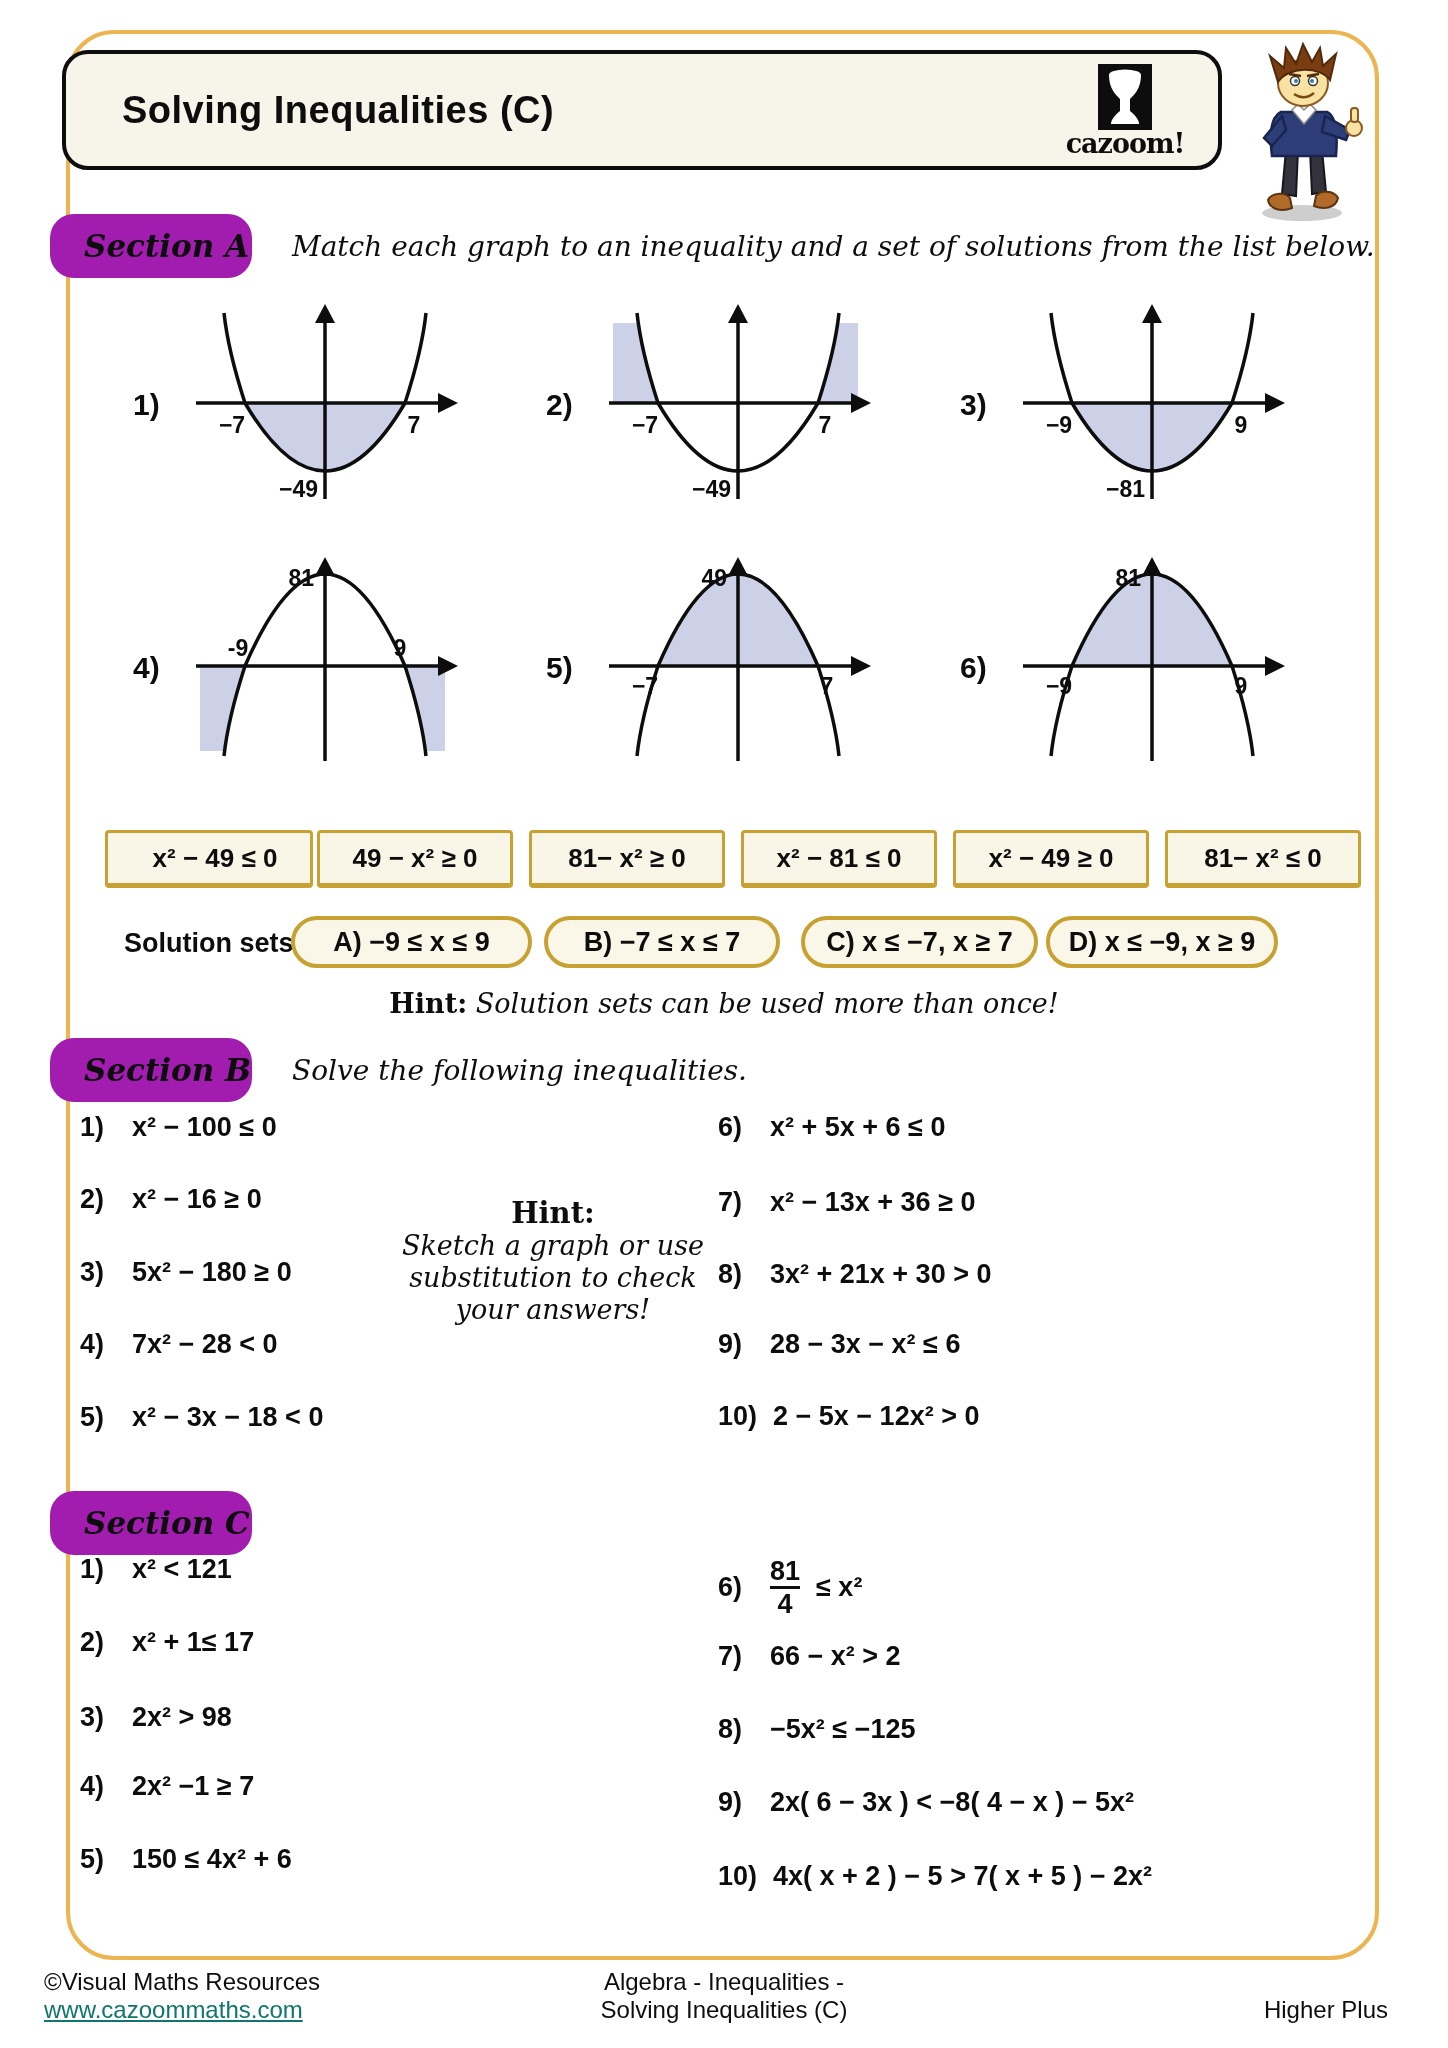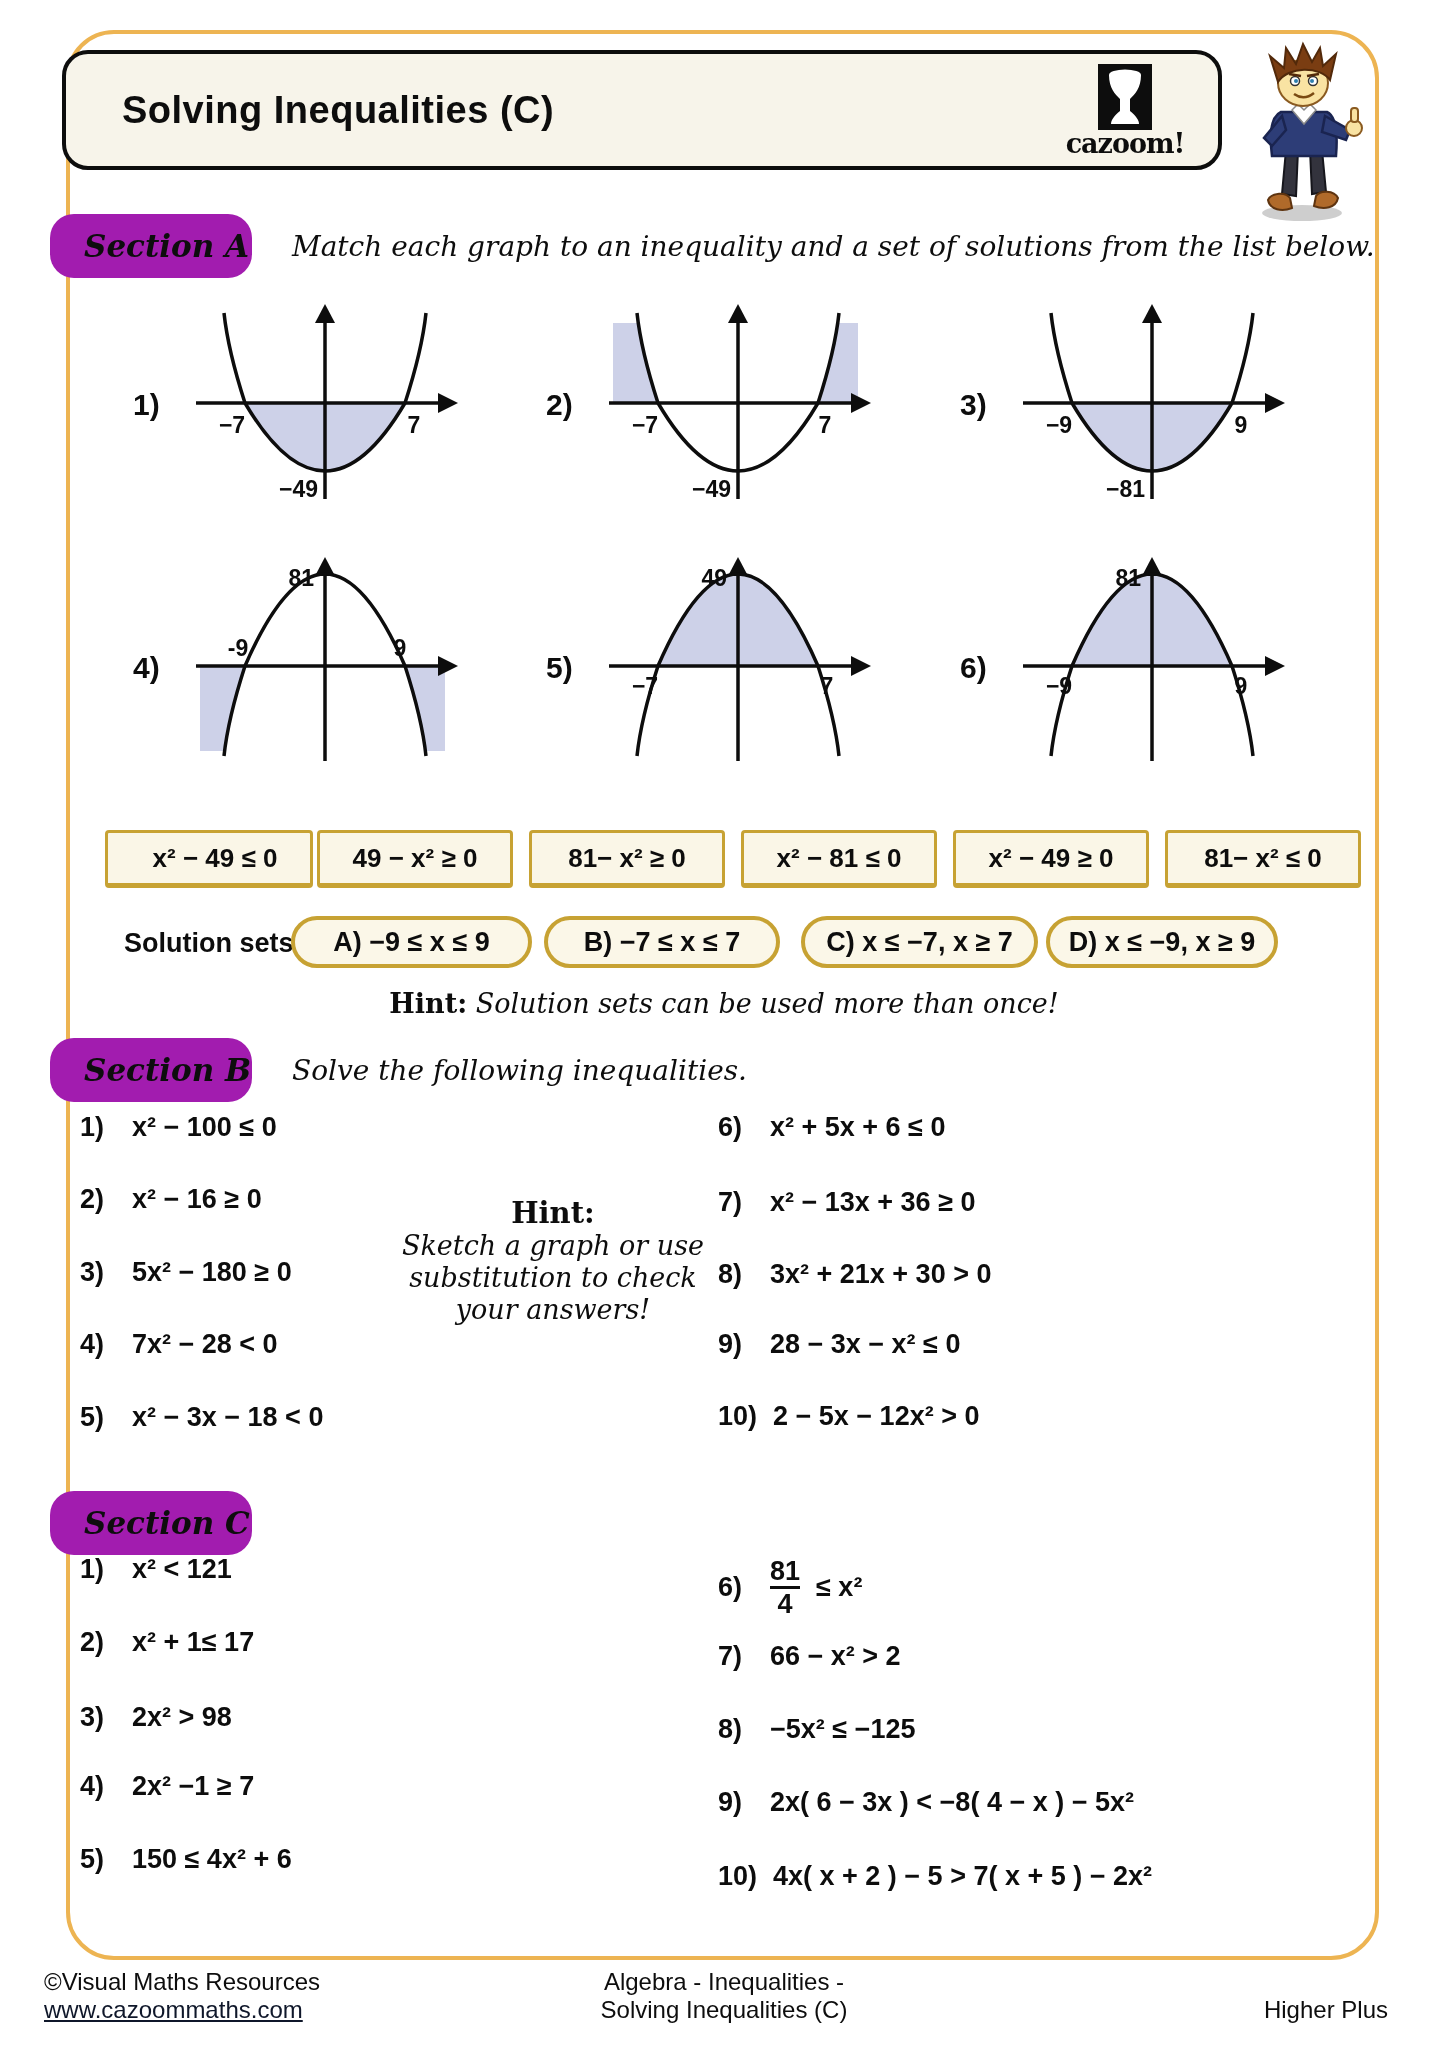--- a/index.html
+++ b/index.html
@@ -60,21 +60,21 @@
   #hint-b .hb-text{font-family:"DejaVu Serif",serif;font-style:italic;font-size:27px;line-height:32px;}
 
   
   .prob{position:absolute;display:flex;gap:16px;font-size:27px;font-weight:bold;z-index:2;white-space:nowrap;}
   .pnum{min-width:36px;}
   .frac{display:inline-flex;flex-direction:column;align-items:center;line-height:26px;margin-top:-14px;}
   .frac .bar{width:100%;height:3px;background:#0d0d0d;margin:2px 0;}
 
   
   .foot{font-size:24px;z-index:2;}
-  .weblink{color:#0f172a;text-decoration:underline;}
+  .weblink{color:#0f766e;text-decoration:underline;}
 </style>
 </head>
 <body>
 
 <div id="page">
 
   <div id="frame" class="abs"></div>
 
   <div id="titlebox" class="abs">
     <div id="title">Solving Inequalities (C)</div>
@@ -259,21 +259,21 @@
   <div class="prob" style="left:718px;top:1187px;">
       <span class="pnum">7)</span>
       <span>x² − 13x + 36 ≥ 0</span>
     </div>
   <div class="prob" style="left:718px;top:1259px;">
       <span class="pnum">8)</span>
       <span>3x² + 21x + 30 &gt; 0</span>
     </div>
   <div class="prob" style="left:718px;top:1329px;">
       <span class="pnum">9)</span>
-      <span>28 − 3x − x² ≤ 0</span>
+      <span>28 − 3x − x² ≤ 6</span>
     </div>
   <div class="prob" style="left:718px;top:1401px;">
       <span class="pnum">10)</span>
       <span>2 − 5x − 12x² &gt; 0</span>
     </div>
 
   <div class="abs" id="hint-b">
     <div class="hb-title">Hint:</div>
     <div class="hb-text">Sketch a graph or use substitution to check your answers!</div>
   </div>

